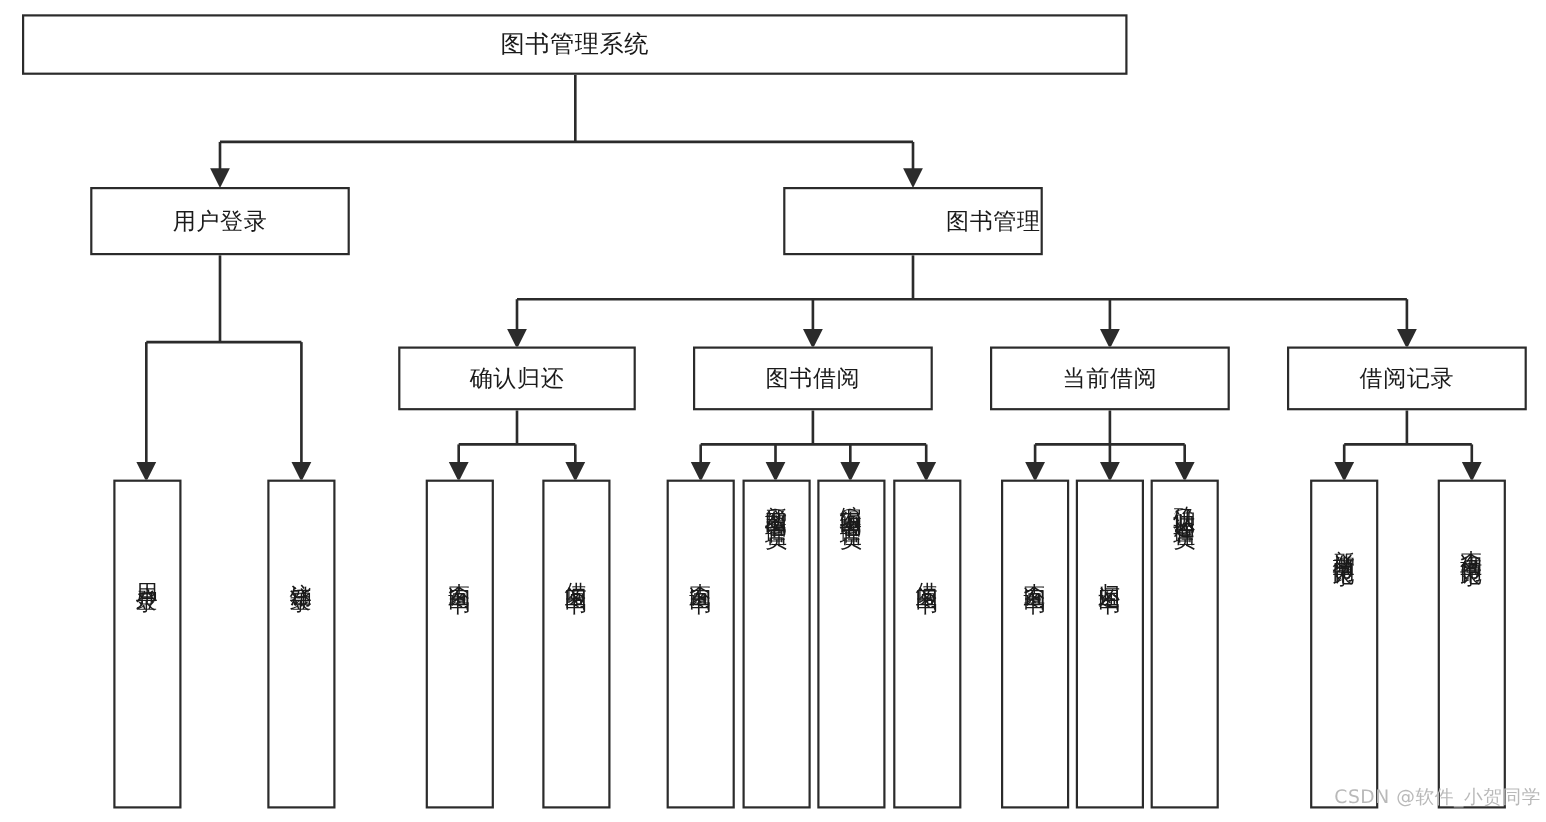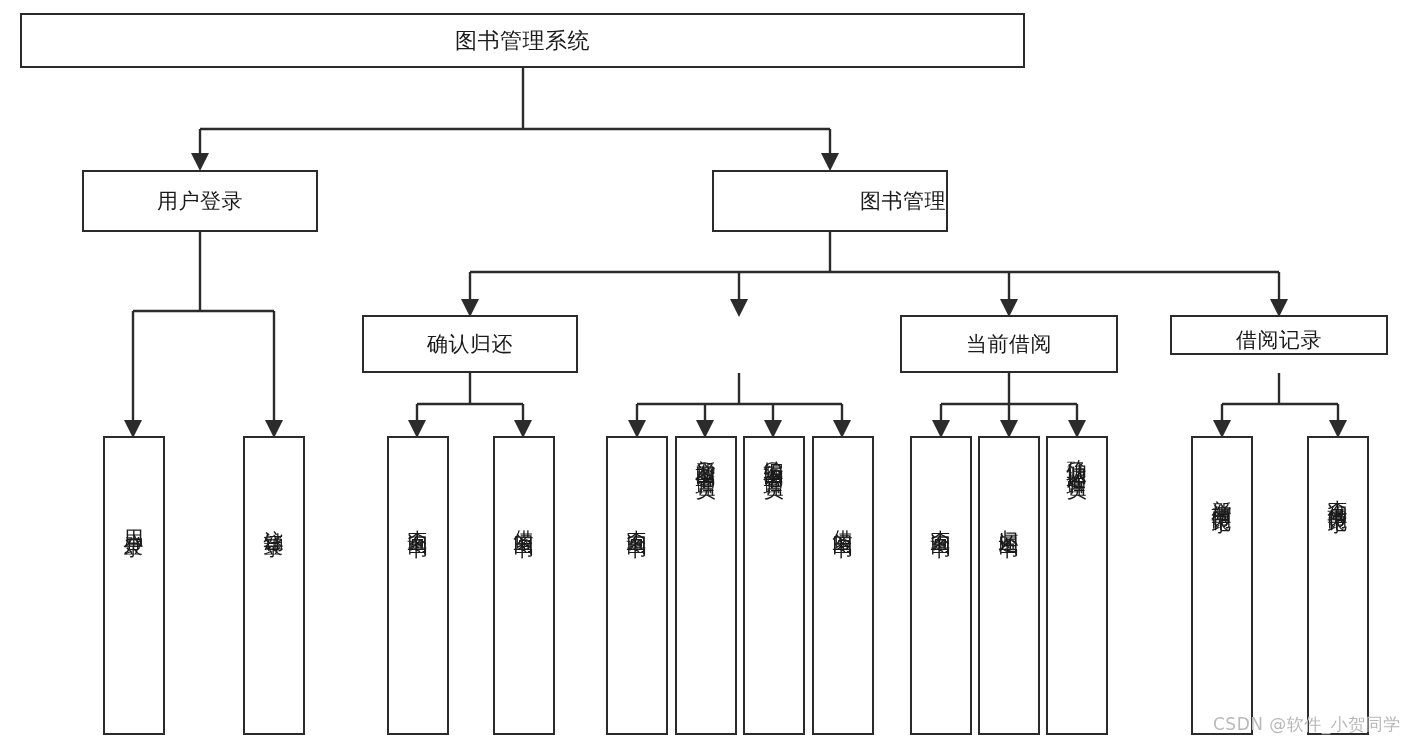--- a/index.html
+++ b/index.html
@@ -133,24 +133,27 @@
   <div class="node h" style="left:82px; top:170px; width:236px; height:62px;">
     <span>用户登录</span>
   </div>
   <div class="node h" style="left:712px; top:170px; width:236px; height:62px;justify-content:flex-end;">
     <span>图书管理</span>
   </div>
 
   <div class="node h" style="left:362px; top:315px; width:216px; height:58px;">
     <span>确认归还</span>
   </div>
+  <div class="node h" style="left:630px; top:315px; width:218px; height:58px;">
+    <span>图书借阅</span>
+  </div>
   <div class="node h" style="left:900px; top:315px; width:218px; height:58px;">
     <span>当前借阅</span>
   </div>
-  <div class="node h" style="left:1170px; top:315px; width:218px; height:40px;align-items:flex-end;">
+  <div class="node h" style="left:1170px; top:315px; width:218px; height:58px;">
     <span>借阅记录</span>
   </div>
 
   <div class="node v" style="left:103px; top:436px; width:62px; height:299px; padding-top:76px;">
     <span class="vtext">用户登录</span>
   </div>
   <div class="node v" style="left:243px; top:436px; width:62px; height:299px; padding-top:76px;">
     <span class="vtext">注销登录</span>
   </div>
 

